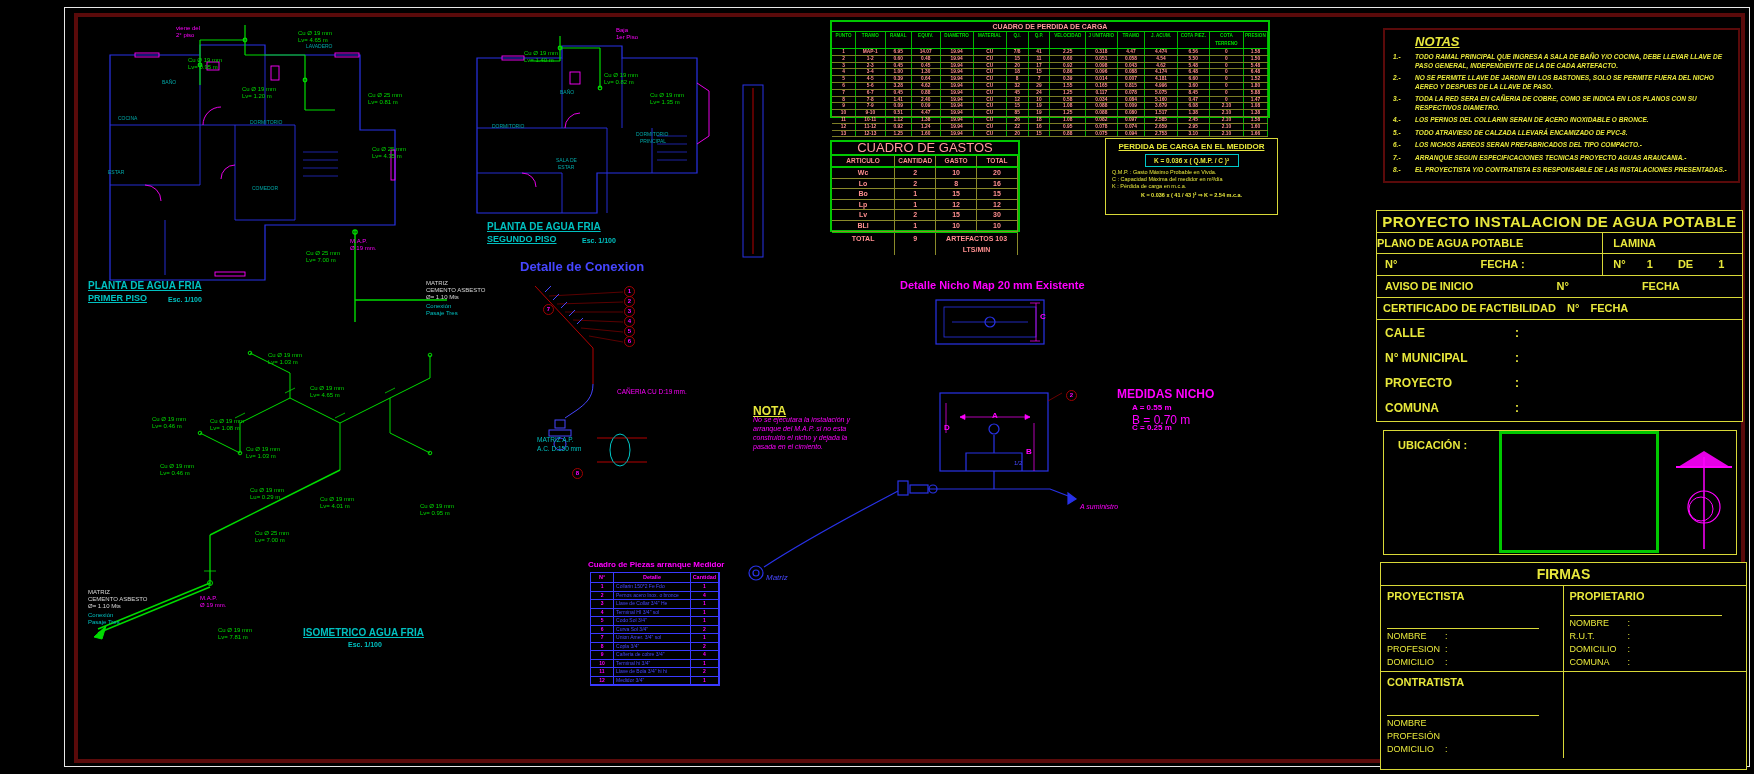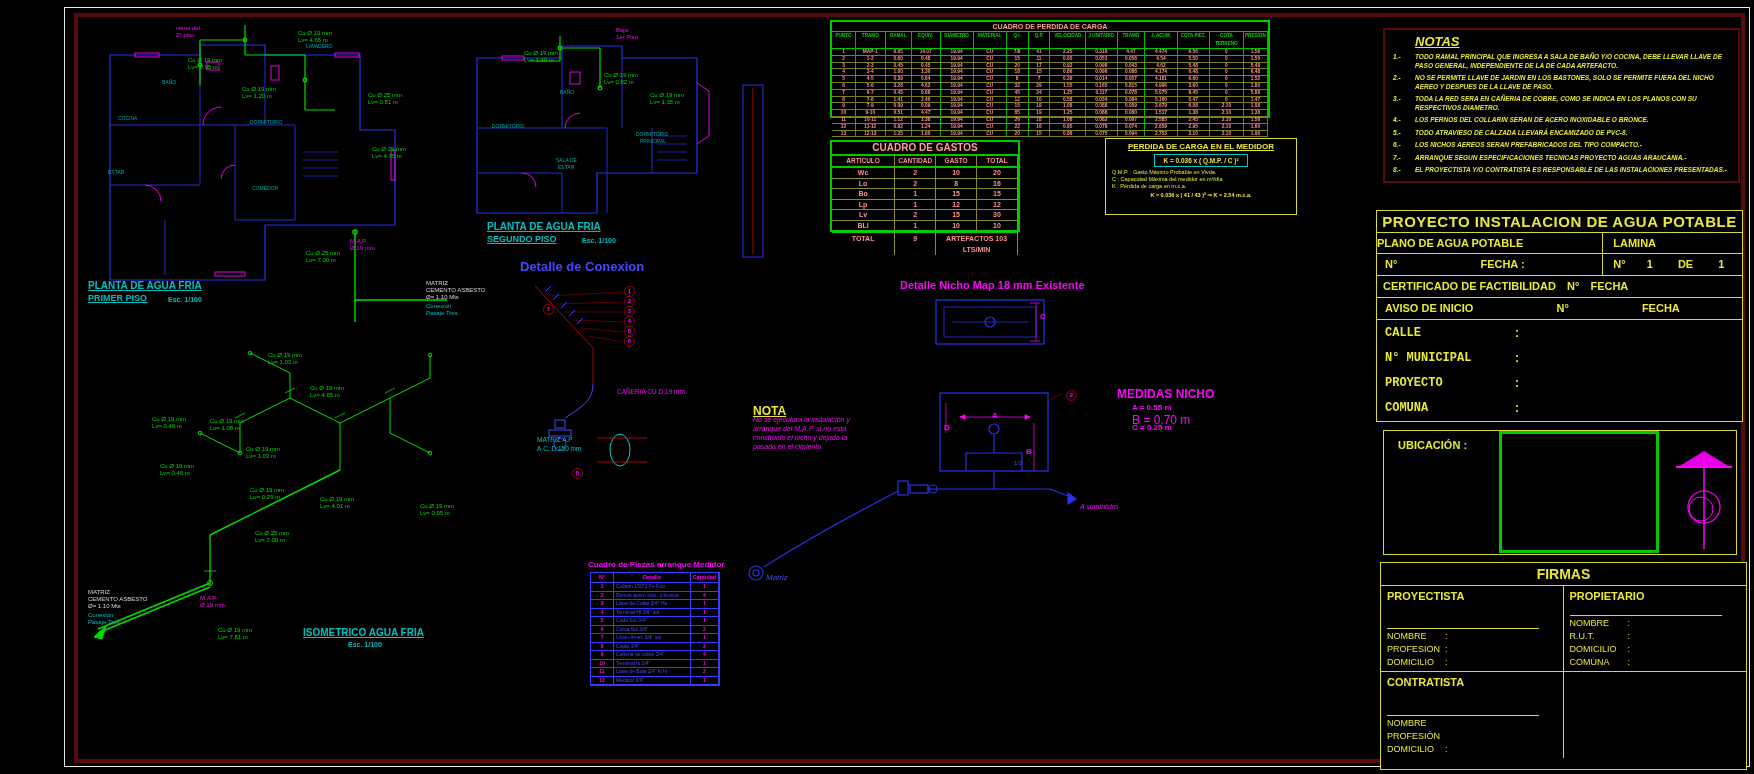--- a/index.html
+++ b/index.html
@@ -20,30 +20,30 @@
   .tp-head,.tp-row{display:grid;grid-template-columns:5.5% 6.8% 6% 6.6% 7.6% 7.6% 5% 5% 8.2% 7.2% 6.4% 7.4% 7.4% 7.8% 5.5%;}
   .tp-head{border-bottom:1px solid #00c800;}
   .tp-hcell{color:#00dc00;font-weight:bold;font-size:4.6px;line-height:8px;text-align:center;
             border-right:1px solid #00b400;overflow:hidden;}
   .tp-row{border-bottom:1px solid #7d7d26;}
   .tp-cell{color:#ff8f8f;font-weight:bold;font-size:4.8px;line-height:5.8px;text-align:center;
            border-right:1px solid #00b400;overflow:hidden;}
   
   .tbl-gastos{position:absolute;left:830px;top:140px;width:190px;height:92px;border:2px solid #00c800;
               box-sizing:border-box;background:#000;}
-  .tg-title{color:#ff9c9c;font-weight:bold;font-size:10px;text-align:center;line-height:12px;border-bottom:2px solid #00c800;}
+  .tg-title{color:#ff9c9c;font-weight:normal;font-size:13px;text-align:center;line-height:12px;border-bottom:2px solid #00c800;}
   .tg-head,.tg-row{display:grid;grid-template-columns:34% 22% 22% 22%;}
   .tg-hcell{color:#ff8f8f;font-weight:bold;font-size:6.5px;line-height:10px;text-align:center;
             border-right:1px solid #8a8a2a;border-bottom:2px solid #00c800;}
   .tg-cell{color:#ff8f8f;font-weight:bold;font-size:7px;line-height:9.6px;text-align:center;
            border-right:1px solid #8a8a2a;border-bottom:1px solid #8a8a2a;}
   .tg-total{display:grid;grid-template-columns:34% 22% 44%;border-top:1px solid #00c800;}
   .tg-tcell{color:#ff8f8f;font-weight:bold;font-size:7px;line-height:11px;text-align:center;border-right:1px solid #8a8a2a;}
   
-  .medidor{position:absolute;left:1105px;top:138px;width:192px;height:77px;border:1px solid #d8d838;
+  .medidor{position:absolute;left:1105px;top:138px;width:173px;height:77px;border:1px solid #d8d838;
            box-sizing:border-box;background:#000;padding:3px 6px;}
   .md-title{color:#e8e83c;font-weight:bold;font-size:8px;text-decoration:underline;text-align:center;}
   .md-fbox{width:92px;margin:3px auto 2px;border:1px solid #00c8c8;color:#e8e83c;font-weight:bold;
            font-size:6.5px;text-align:center;line-height:11px;}
   .md-def{color:#e8e83c;font-size:5.5px;line-height:7px;}
   .md-res{color:#e8e83c;font-size:5.5px;font-weight:bold;text-align:center;margin-top:2px;}
   
   .piezas-title{position:absolute;left:588px;top:560px;color:#ff00ff;font-weight:bold;font-size:8px;}
   .tbl-piezas{position:absolute;left:590px;top:572px;width:130px;border:1px solid #3a3aff;box-sizing:border-box;background:#000;}
   .pz-head,.pz-row{display:grid;grid-template-columns:18% 60% 22%;}
@@ -64,21 +64,21 @@
   .tb{position:absolute;left:1376px;top:210px;width:367px;height:548px;}
   .tb *{box-sizing:border-box;}
   .tb-sec{position:absolute;border:1px solid #d8d838;background:#000;}
   .tb-row{border-bottom:1px solid #d8d838;color:#e8e83c;font-weight:bold;position:relative;}
   .tb-main{font-size:15px;text-align:center;line-height:21px;letter-spacing:.5px;}
   .tb-flex{display:flex;}
   .tb-celL{width:62%;border-right:1px solid #d8d838;}
   .tb-celR{width:38%;}
   .tb-txt{color:#e8e83c;font-weight:bold;font-size:11px;}
   .tb-field{display:flex;color:#e8e83c;font-weight:bold;font-size:12px;padding-left:8px;height:25px;align-items:center;}
-  .tb-field .fl{width:130px;font-family:Liberation Mono, monospace;}
+  .tb-field .fl{width:130px;}
   .ub-label{position:absolute;left:14px;top:8px;color:#e8e83c;font-weight:bold;font-size:11px;}
   .ub-green{position:absolute;left:115px;top:0px;width:160px;height:122px;border:3px solid #00c800;}
   .fm-title{color:#e8e83c;font-weight:bold;font-size:14px;text-align:center;line-height:22px;border-bottom:1px solid #d8d838;}
   .fm-grid{display:grid;grid-template-columns:50% 50%;}
   .fm-cell{border-right:1px solid #d8d838;border-bottom:1px solid #d8d838;position:relative;padding:4px 6px;}
   .fm-h{color:#e8e83c;font-weight:bold;font-size:11px;}
   .fm-line{display:flex;color:#e8e83c;font-weight:normal;font-size:9px;line-height:13px;}
   .fm-line .fl{width:58px;}
   .sig{border-top:1px solid #d8d838;width:88%;margin:2px 0 1px;}
   .blank{display:inline-block;width:52px;border-bottom:1px solid #e8e83c;height:8px;}
@@ -642,28 +642,28 @@
           <span style="padding-left:80px">FECHA :</span>
         </div>
         <div class="tb-celR tb-txt" style="line-height:21px">
           <span style="padding-left:10px">N°</span>
           <span style="padding-left:18px">1</span>
           <span style="padding-left:22px">DE</span>
           <span style="padding-left:22px">1</span>
         </div>
       </div>
       <div class="tb-row tb-txt" style="height:22px;line-height:21px">
+        <span style="padding-left:8px">AVISO DE INICIO</span>
+        <span style="padding-left:80px">N°</span>
+        <span style="padding-left:70px">FECHA</span>
+      </div>
+      <div class="tb-row tb-txt" style="height:22px;line-height:21px">
         <span style="padding-left:6px">CERTIFICADO DE FACTIBILIDAD</span>
         <span style="padding-left:8px">N°</span>
         <span style="padding-left:8px">FECHA</span>
-      </div>
-      <div class="tb-row tb-txt" style="height:22px;line-height:21px">
-        <span style="padding-left:8px">AVISO DE INICIO</span>
-        <span style="padding-left:80px">N°</span>
-        <span style="padding-left:70px">FECHA</span>
       </div>
       <div>
 
       <div class="tb-field">
             <span class="fl">CALLE</span>
             <span>:</span>
           </div>
           <div class="tb-field">
             <span class="fl">N° MUNICIPAL</span>
             <span>:</span>
@@ -769,21 +769,21 @@
 
   <span class="ann" style="left: 88px; top: 281px; color: rgb(0, 192, 192); font-size: 10px; font-weight: bold; text-decoration: underline;">PLANTA DE AGUA FRIA</span>
       <span class="ann" style="left: 88px; top: 294px; color: rgb(0, 192, 192); font-size: 9px; font-weight: bold; text-decoration: underline;">PRIMER PISO</span>
       <span class="ann" style="left: 168px; top: 296px; color: rgb(0, 192, 192); font-size: 7px; font-weight: bold;">Esc.  1/100</span>
       <span class="ann" style="left: 487px; top: 222px; color: rgb(0, 192, 192); font-size: 10px; font-weight: bold; text-decoration: underline;">PLANTA DE AGUA FRIA</span>
       <span class="ann" style="left: 487px; top: 235px; color: rgb(0, 192, 192); font-size: 9px; font-weight: bold; text-decoration: underline;">SEGUNDO PISO</span>
       <span class="ann" style="left: 582px; top: 237px; color: rgb(0, 192, 192); font-size: 7px; font-weight: bold;">Esc.  1/100</span>
       <span class="ann" style="left: 303px; top: 628px; color: rgb(0, 192, 192); font-size: 10px; font-weight: bold; text-decoration: underline;">ISOMETRICO AGUA FRIA</span>
       <span class="ann" style="left: 348px; top: 641px; color: rgb(0, 192, 192); font-size: 7px; font-weight: bold;">Esc.  1/100</span>
       <span class="ann" style="left: 520px; top: 260px; color: rgb(70, 70, 255); font-size: 13px; font-weight: bold;">Detalle de Conexion</span>
-      <span class="ann" style="left: 900px; top: 280px; color: rgb(255, 0, 255); font-size: 11px; font-weight: bold;">Detalle Nicho Map 18 mm Existente</span>
+      <span class="ann" style="left: 900px; top: 280px; color: rgb(255, 0, 255); font-size: 11px; font-weight: bold;">Detalle Nicho Map 20 mm Existente</span>
       <span class="ann" style="left: 1117px; top: 388px; color: rgb(255, 0, 255); font-size: 12px; font-weight: bold;">MEDIDAS NICHO</span>
       <span class="ann" style="left: 1132px; top: 404px; color: rgb(255, 0, 255); font-size: 8px; font-weight: bold;">A = 0.55 m</span>
       <span class="ann" style="left: 1132px; top: 414px; color: rgb(255, 0, 255); font-size: 12px; font-weight: normal;">B = 0.70 m</span>
       <span class="ann" style="left: 1132px; top: 424px; color: rgb(255, 0, 255); font-size: 8px; font-weight: bold;">C = 0.25 m</span>
       <span class="ann" style="left: 753px; top: 405px; color: rgb(232, 232, 60); font-size: 12px; font-weight: bold; text-decoration: underline;">NOTA</span>
       <span class="ann" style="left: 753px; top: 416px; color: rgb(255, 0, 255); font-size: 7px; font-style: italic;">No se ejecutara la instalación y</span>
       <span class="ann" style="left: 753px; top: 425px; color: rgb(255, 0, 255); font-size: 7px; font-style: italic;">arranque del M.A.P. si no esta</span>
       <span class="ann" style="left: 753px; top: 434px; color: rgb(255, 0, 255); font-size: 7px; font-style: italic;">construido el nicho y dejada la</span>
       <span class="ann" style="left: 753px; top: 443px; color: rgb(255, 0, 255); font-size: 7px; font-style: italic;">pasada en el cimiento.</span>
       <span class="ann" style="left: 1080px; top: 503px; color: rgb(255, 0, 255); font-size: 7px; font-style: italic;">A suministro</span>

